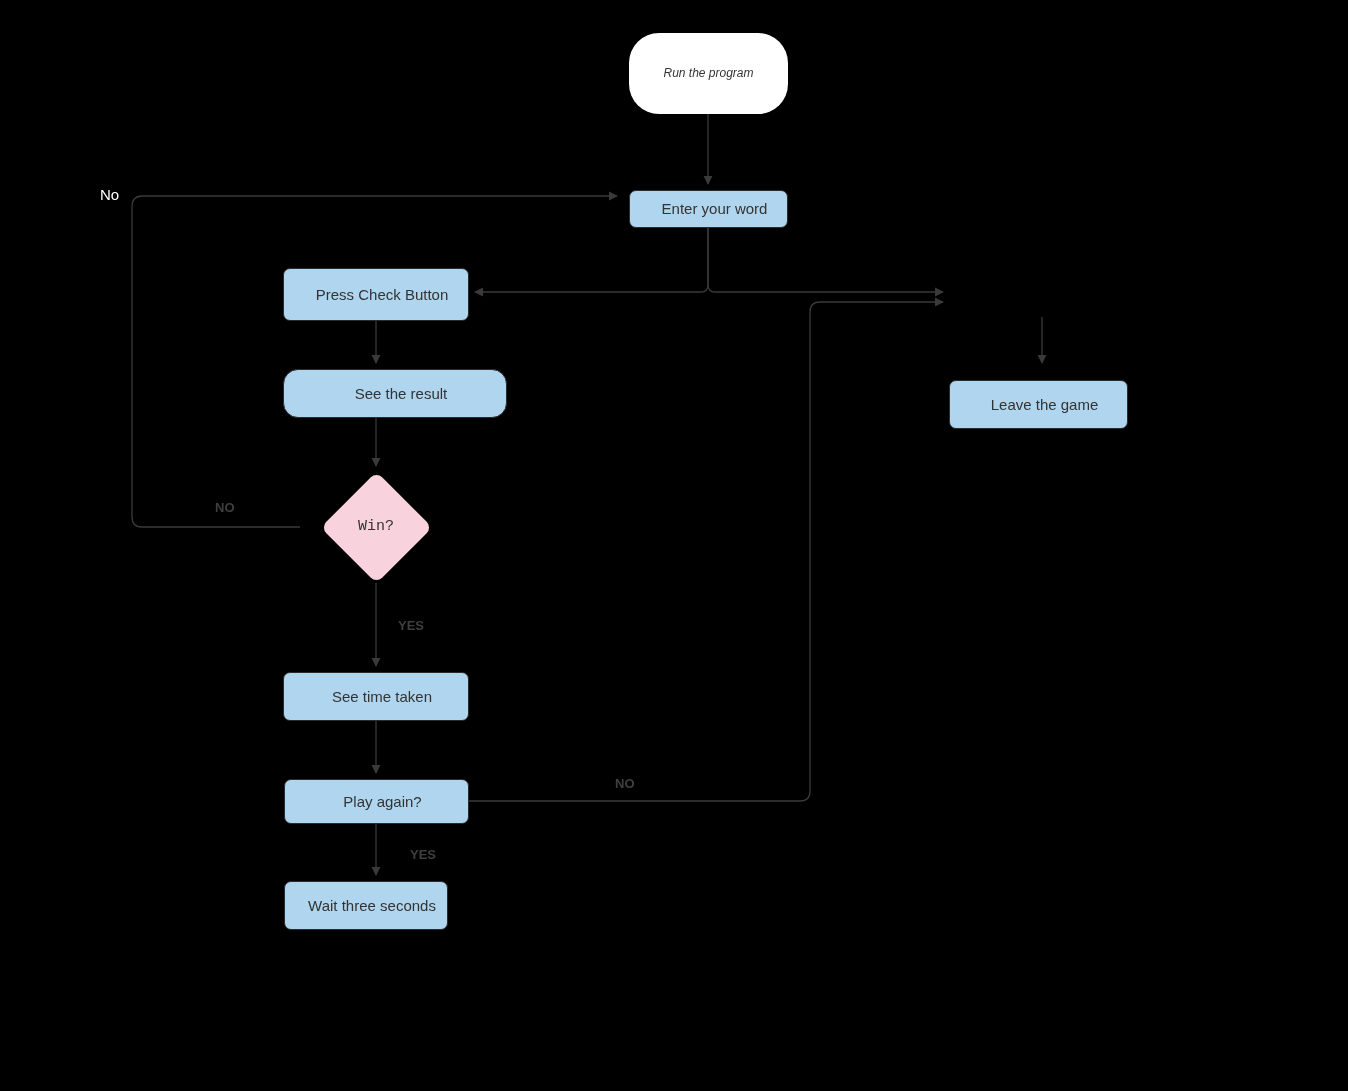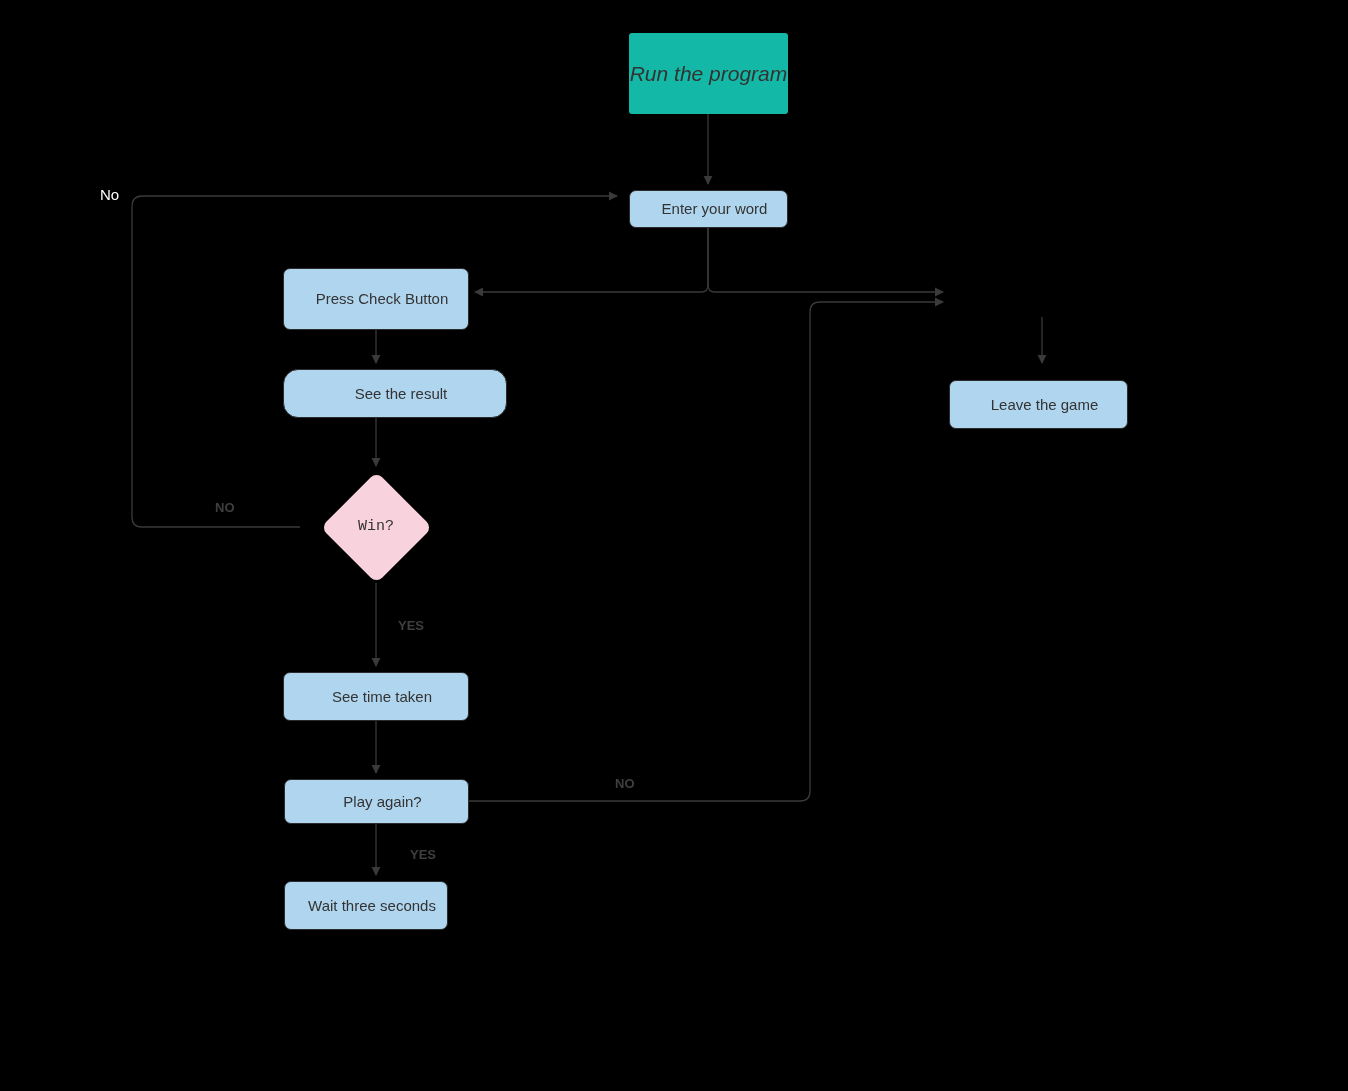--- a/index.html
+++ b/index.html
@@ -36,25 +36,25 @@
     line-height: 1.2;
     z-index: 5;
   }
   .node-process {
     background: #b0d6ef;
     border: 1.2px solid #2b2b2b;
     border-radius: 7px;
     padding-left: 12px;
   }
   .node-start {
-    background: #14b8a6;
+    background: #ffffff;
     border: none;
-    border-radius: 3px;
+    border-radius: 30px;
     font-style: italic;
-    font-size: 21px;
+    font-size: 12px;
   }
   .node-decision {
     background: transparent;
     border: none;
     font-family: Liberation Mono, monospace;
   }
   .diamond-shape {
     position: absolute;
     left: 50%;
     top: 50%;
@@ -129,21 +129,21 @@
   </svg>
 
   <div class="node node-start" style="left:629px; top:33px; width:159px; height:81px;">
     <span>Run the program</span>
   </div>
 
   <div class="node node-process" style="left:629px; top:190px; width:159px; height:38px;">
     <span>Enter your word</span>
   </div>
 
-  <div class="node node-process" style="left:283px; top:268px; width:186px; height:62px;">
+  <div class="node node-process" style="left:283px; top:268px; width:186px; height:53px;">
     <span>Press Check Button</span>
   </div>
 
 
   <div class="node node-process" style="left:283px; top:369px; width:224px; height:49px;border-radius:15px;">
     <span>See the result</span>
   </div>
 
   <div class="node node-process" style="left:949px; top:380px; width:179px; height:49px;">
     <span>Leave the game</span>

